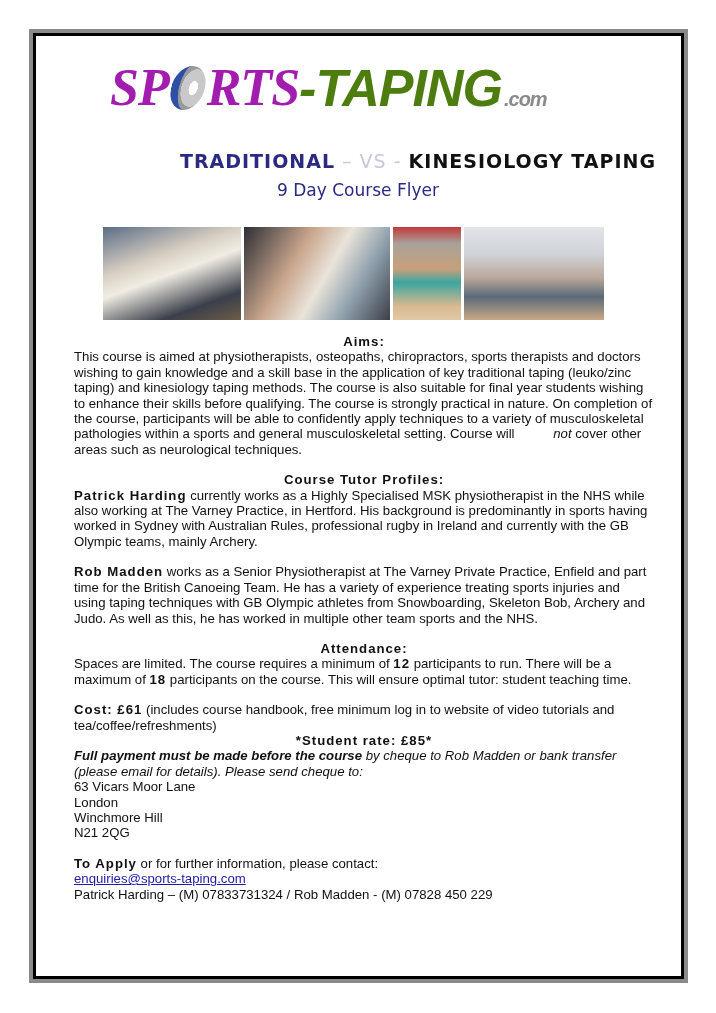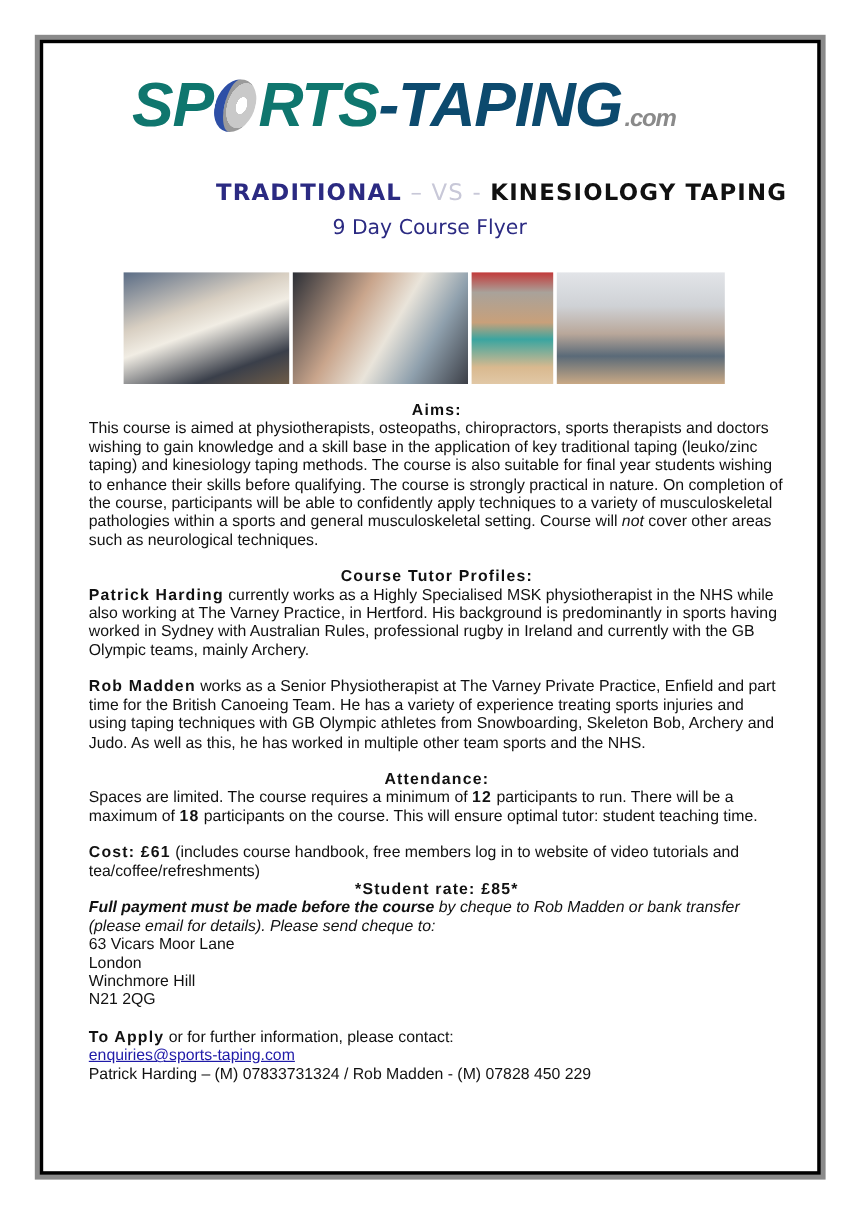--- a/index.html
+++ b/index.html
@@ -10,22 +10,22 @@
   }
   .frame-inner {
     position: absolute; left: 33px; top: 33px; width: 651px; height: 946px;
     border: 3px solid #000; background: #fff; box-sizing: border-box;
   }
   .logo {
     position: absolute; left: 110px; top: 58px; width: 500px; height: 56px;
     display: flex; align-items: flex-end; font-weight: bold; font-style: italic;
     letter-spacing: -1px;
   }
-  .logo .sports { color: #0f766e; font-size: 52px; line-height: 52px; font-family: Liberation Sans, sans-serif; font-weight: 900; }
-  .logo .taping { color: #0c4a6e; font-size: 52px; line-height: 52px; font-weight: 900; }
+  .logo .sports { color: #a21caf; font-size: 52px; line-height: 52px; font-family: Liberation Serif, serif; font-weight: 900; }
+  .logo .taping { color: #4d7c0f; font-size: 52px; line-height: 52px; font-weight: 900; }
   .logo .dotcom { color: #8a8a8a; font-size: 20px; line-height: 30px; margin-left: 2px; font-weight: bold; }
   .tape-roll {
     display: inline-block; width: 34px; height: 44px; border-radius: 50%;
     background: radial-gradient(ellipse at 55% 50%, #fff 0 22%, #c9c9c9 23% 60%, #9a9a9a 61% 100%);
     border-left: 8px solid #2e4fa6; box-sizing: border-box; margin: 0 2px 4px 2px; transform: skewX(-12deg);
   }
   .title {
     position: absolute; left: 12px; width: 716px; top: 150px; text-align: center;
     font-family: "DejaVu Sans", sans-serif; font-weight: bold; font-size: 19px; letter-spacing: 1px; padding-left: 48px;
   }
@@ -43,21 +43,21 @@
   .photo.p3 { width: 68px; background: linear-gradient(180deg, #c23a3a 0%, #a9a29a 18%, #c8a07a 45%, #3aa5a0 60%, #d9b98f 85%, #e1c8a6 100%); }
   .photo.p4 { width: 140px; background: linear-gradient(180deg, #e2e4e8 0%, #cfd2d6 30%, #b9a79a 55%, #5a6a78 75%, #c9a985 100%); }
   .body-text {
     position: absolute; left: 74px; top: 334px; width: 580px;
     font-size: 13.2px; line-height: 15.4px; color: #111;
   }
   .body-text p { margin: 0; }
   .gap { height: 15px; }
   .h { font-weight: bold; letter-spacing: 1px; text-align: center; }
   .bi { font-weight: bold; font-style: italic; }
-  .it { font-style: italic; }
+  .it { font-style: italic; margin-left: 35px; }
   a.email { color: #1f1aa8; text-decoration: underline; }
 </style>
 </head>
 <body>
 
 <div class="frame-outer"></div>
 <div class="frame-inner"></div>
 
 <div class="logo">
   <span class="sports">SP</span>
@@ -87,21 +87,21 @@
   <p class="h">Course Tutor Profiles:</p>
   <p><span class="h">Patrick Harding</span><span> currently works as a Highly Specialised MSK physiotherapist in the NHS while also working at The Varney Practice, in Hertford. His background is predominantly in sports having worked in Sydney with Australian Rules, professional rugby in Ireland and currently with the GB Olympic teams, mainly Archery.</span></p>
   <div class="gap"></div>
   <p><span class="h">Rob Madden</span><span> works as a Senior Physiotherapist at The Varney Private Practice, Enfield and part time for the British Canoeing Team. He has a variety of experience treating sports injuries and using taping techniques with GB Olympic athletes from Snowboarding, Skeleton Bob, Archery and Judo. As well as this, he has worked in multiple other team sports and the NHS.</span></p>
   <div class="gap"></div>
 
   <p class="h">Attendance:</p>
   <p><span>Spaces are limited. The course requires a minimum of </span><span class="h">12</span><span> participants to run. There will be a maximum of </span><span class="h">18</span><span> participants on the course. This will ensure optimal tutor: student teaching time.</span></p>
   <div class="gap"></div>
 
-  <p><span class="h">Cost: £61</span><span> (includes course handbook, free members log in to website of video tutorials and tea/coffee/refreshments)</span></p>
+  <p><span class="h">Cost: £61</span><span> (includes course handbook, free minimum log in to website of video tutorials and tea/coffee/refreshments)</span></p>
   <p class="h">*Student rate: £85*</p>
   <p class="it"><span class="bi">Full payment must be made before the course</span><span> by cheque to Rob Madden or bank transfer (please email for details).  Please send cheque to:</span></p>
   <p>63 Vicars Moor Lane</p>
   <p>London</p>
   <p>Winchmore Hill</p>
   <p>N21 2QG</p>
   <div class="gap"></div>
 
   <p><span class="h">To Apply</span><span> or for further information, please contact:</span></p>
   <p><a class="email">enquiries@sports-taping.com</a></p>

